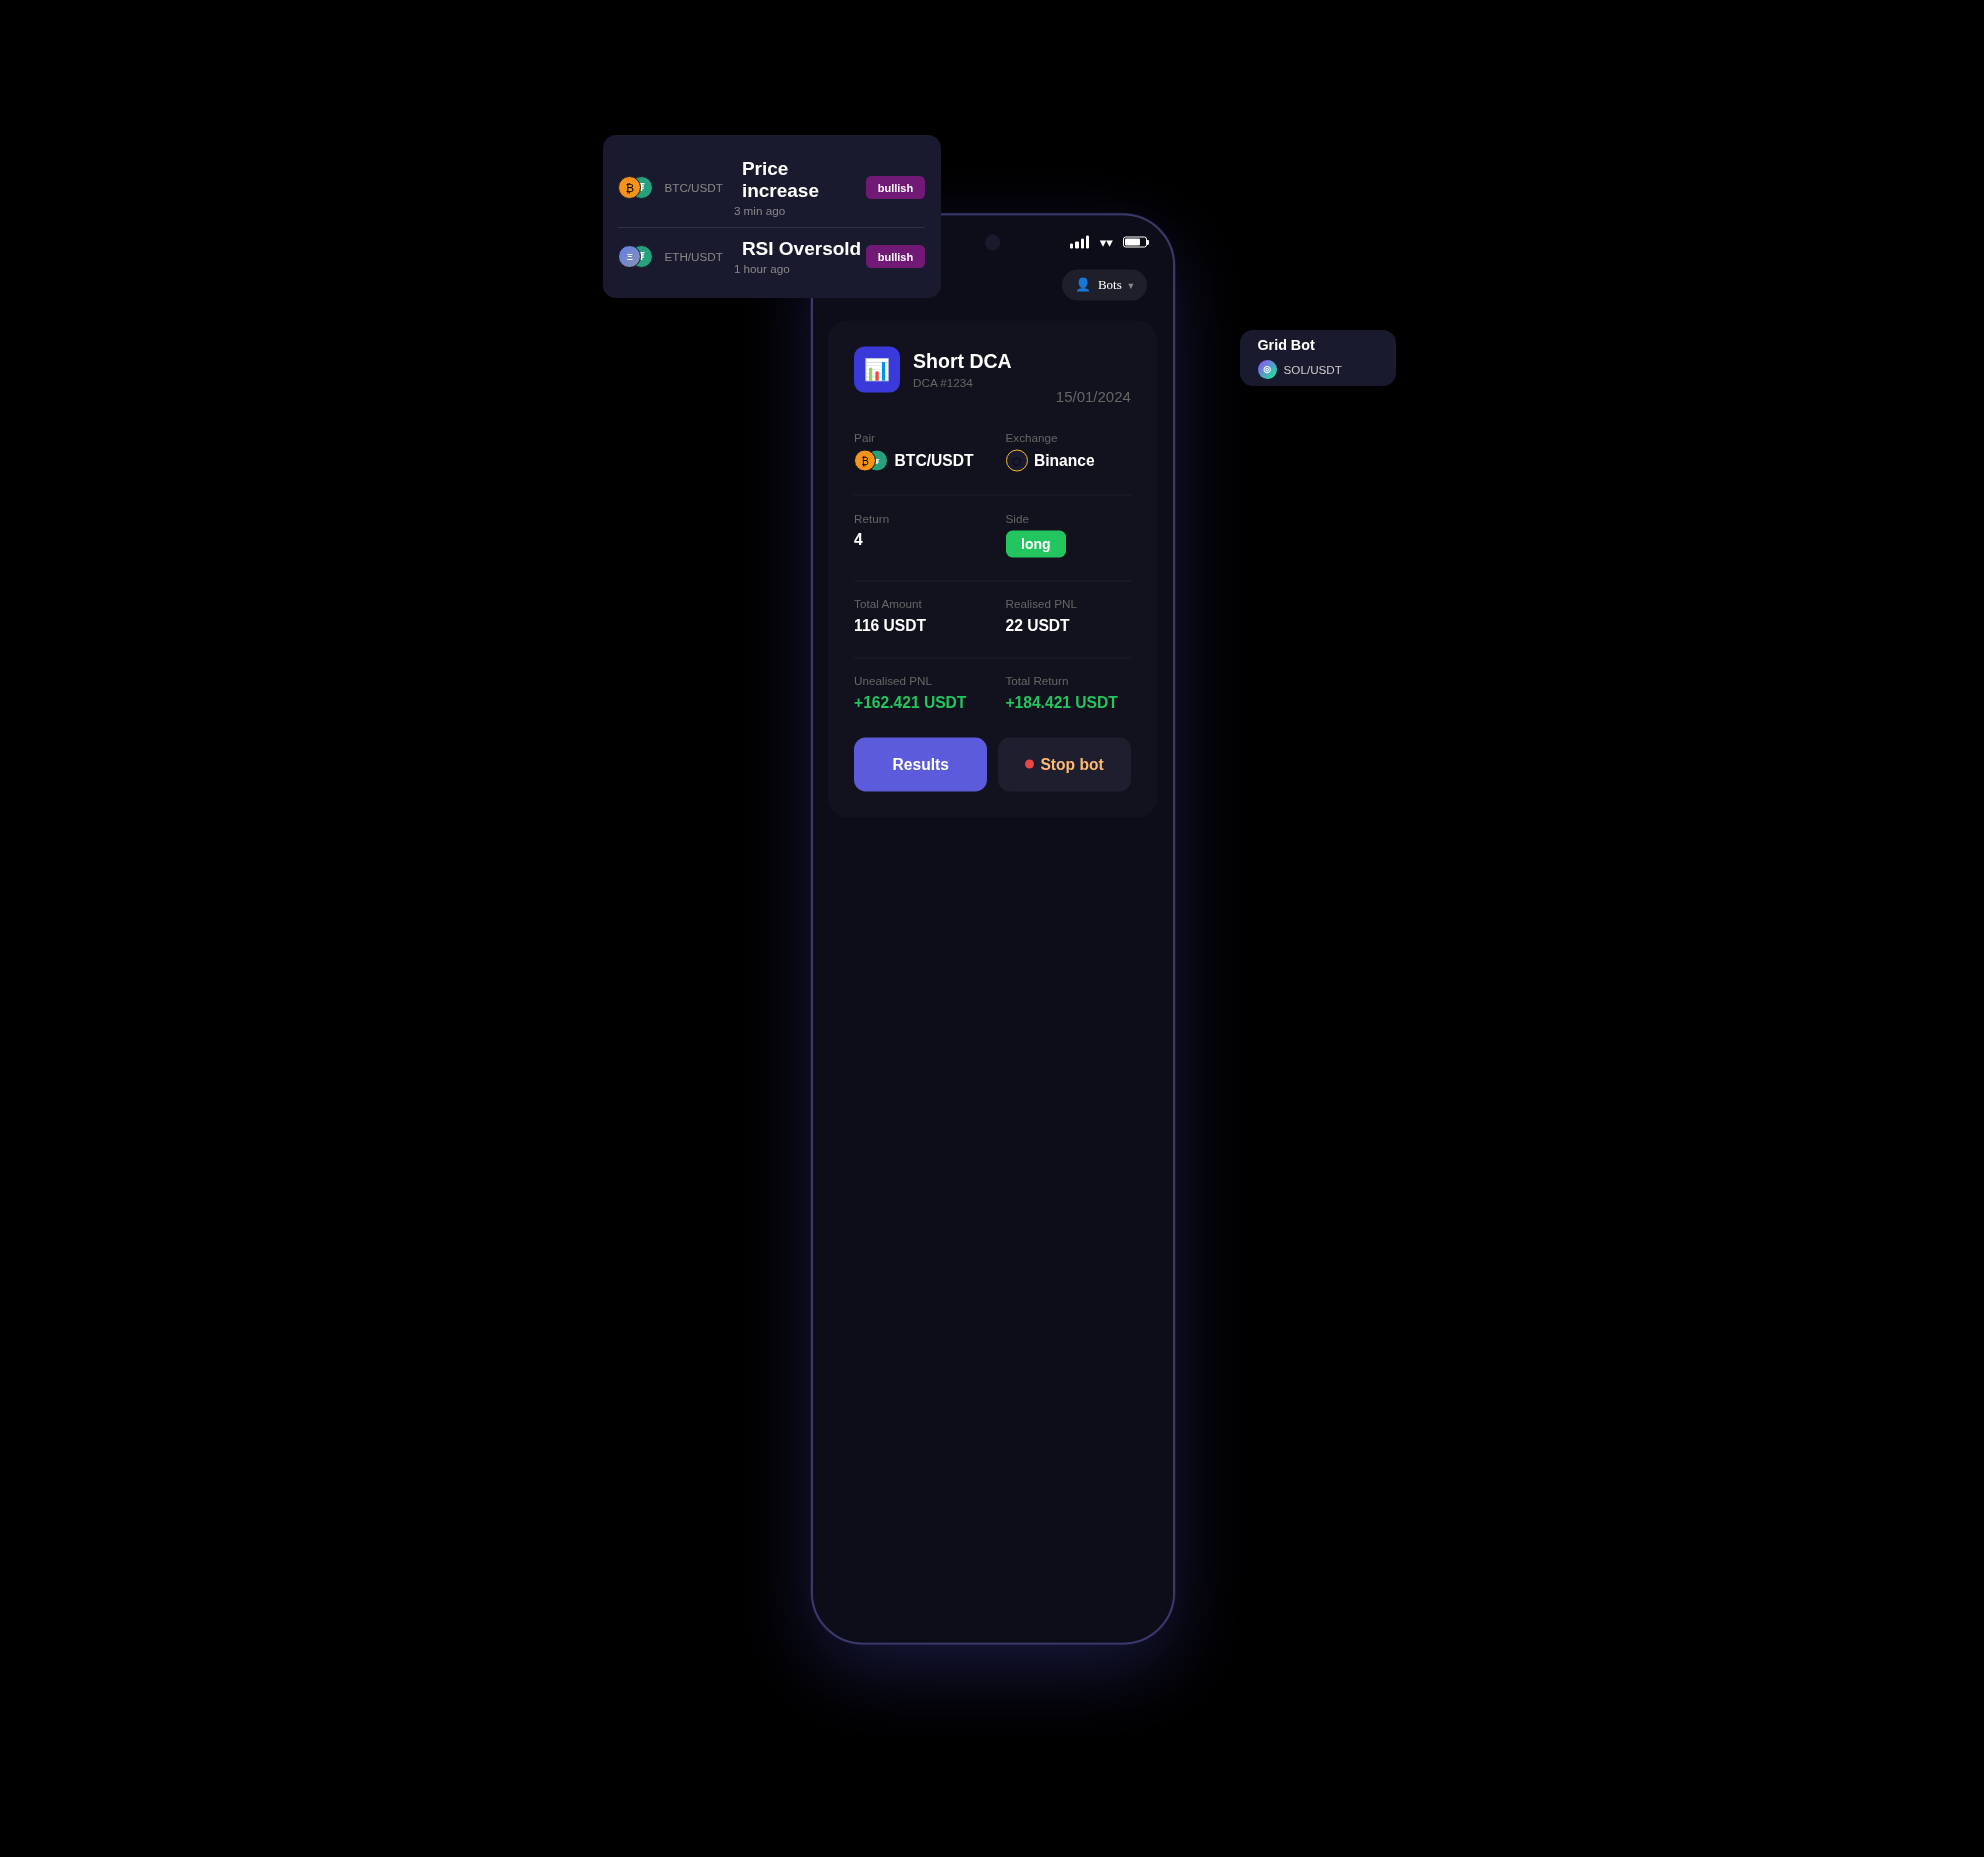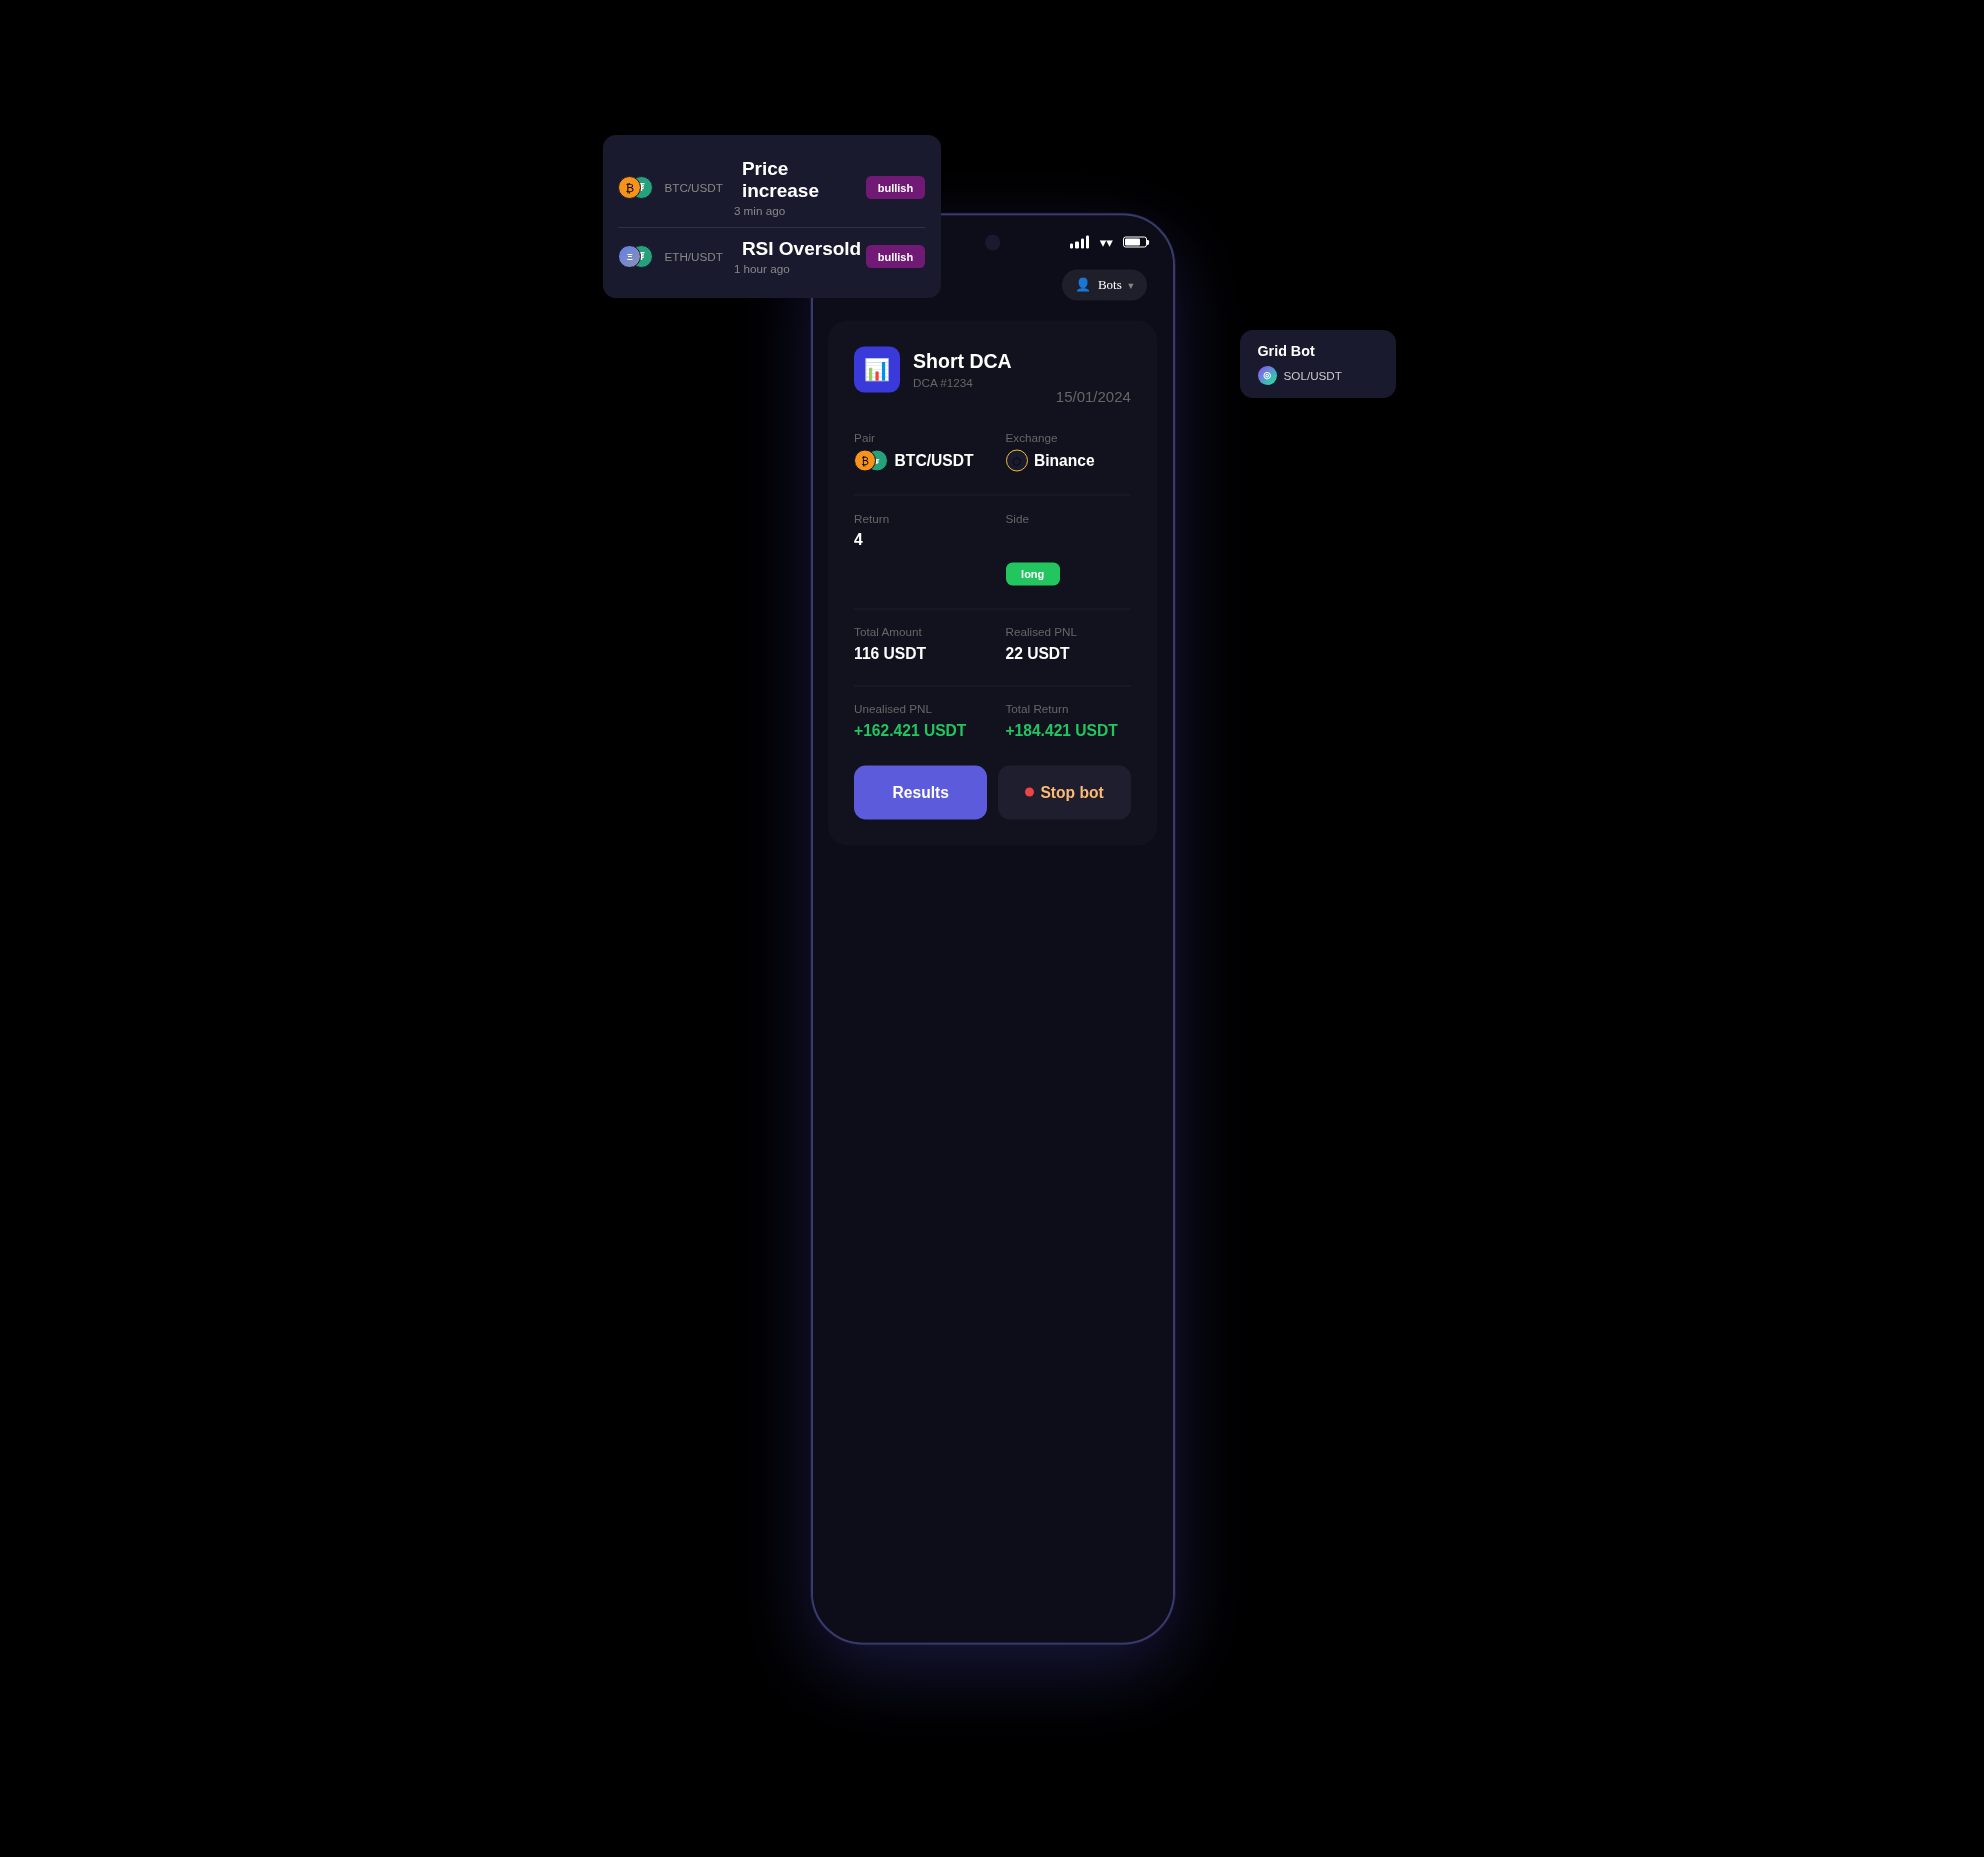--- a/index.html
+++ b/index.html
@@ -120,21 +120,21 @@
       font-weight: 600;
     }
 
     
     .grid-bot-card {
       position: absolute;
       top: 247px;
       right: -13px;
       background: #1a1a2e;
       border-radius: 13px;
-      padding: 13px 18px;
+      padding: 7px 18px;
       z-index: 10;
       min-width: 156px;
     }
 
     .grid-bot-title {
       color: #fff;
       font-size: 14.3px;
       font-weight: 700;
       margin-bottom: 6.5px;
     }
@@ -445,24 +445,23 @@
       align-items: center;
       justify-content: center;
       font-size: 10.4px;
     }
 
     .long-badge {
       background: #22c55e;
       color: #fff;
       padding: 5.2px 15.6px;
       border-radius: 6.5px;
-      font-size: 11px;
+      font-size: 14px;
       font-weight: 600;
       display: inline-block;
-      margin-top: 32px;
     }
 
     .divider {
       height: 0.7px;
       background: rgba(255,255,255,0.06);
       margin: 15.6px 0;
     }
 
     
     .button-row {

